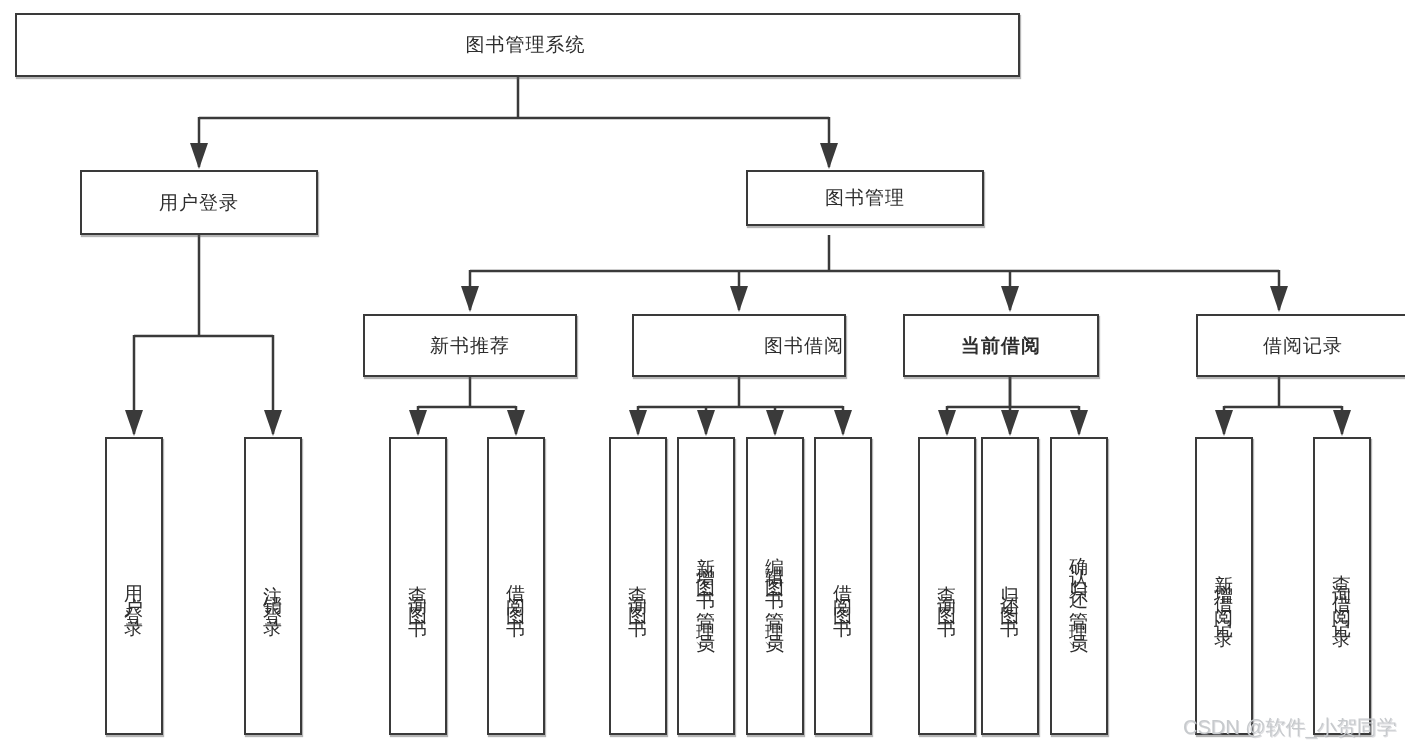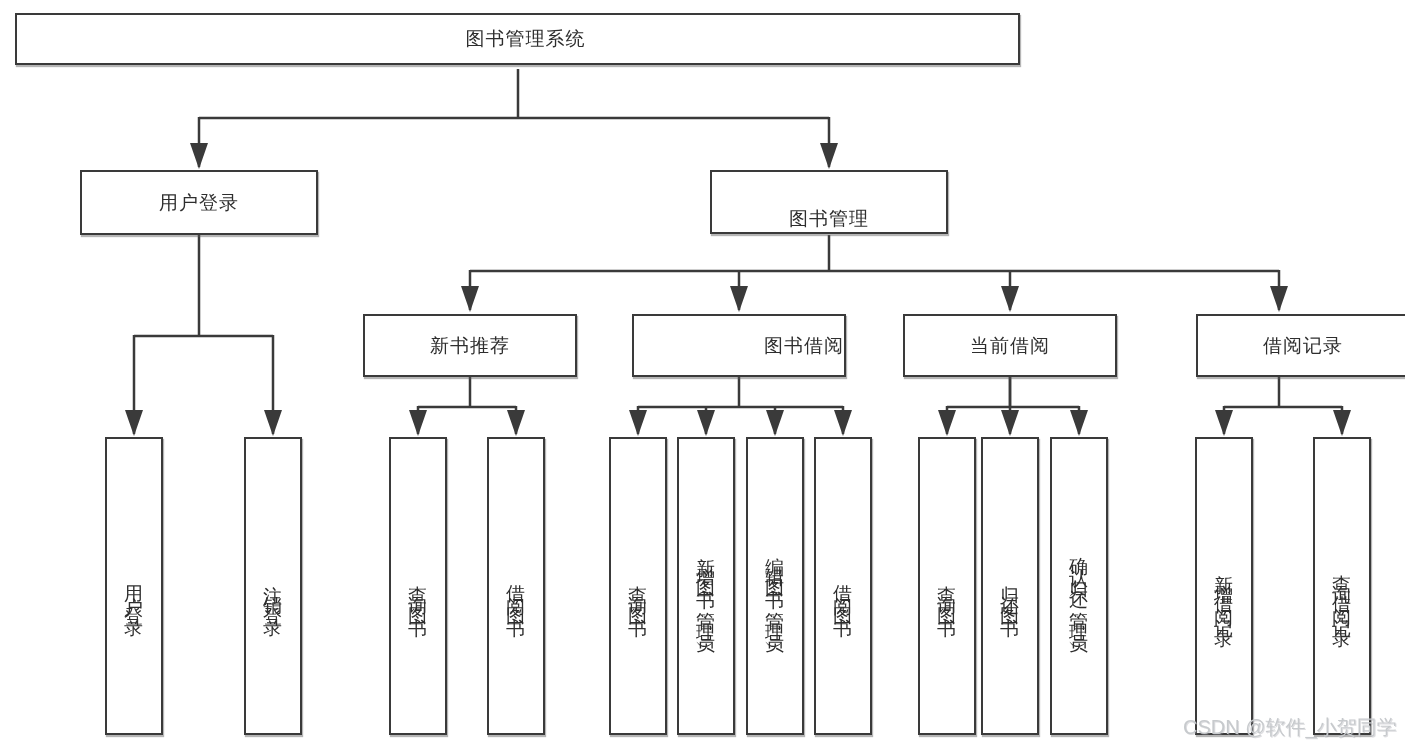--- a/index.html
+++ b/index.html
@@ -96,38 +96,38 @@
       <line x1="947" y1="406" x2="947" y2="434" marker-end="url(#ah)"></line>
       <line x1="1010" y1="377" x2="1010" y2="434" marker-end="url(#ah)"></line>
       <line x1="1079" y1="406" x2="1079" y2="434" marker-end="url(#ah)"></line>
 
       <path d="M1279,377 V407 M1224,407 H1342"></path>
       <line x1="1224" y1="406" x2="1224" y2="434" marker-end="url(#ah)"></line>
       <line x1="1342" y1="406" x2="1342" y2="434" marker-end="url(#ah)"></line>
     </g>
   </svg>
 
-  <div class="box" style="left:15px; top:13px; width:1005px; height:52px;padding-left:16px;">
+  <div class="box" style="left:15px; top:13px; width:1005px; height:64px;padding-left:16px;">
     <span class="lbl">图书管理系统</span>
   </div>
 
   <div class="box" style="left:80px; top:170px; width:238px; height:65px;">
     <span class="lbl">用户登录</span>
   </div>
-  <div class="box" style="left:710px; top:170px; width:238px; height:64px;align-items:flex-end;">
+  <div class="box" style="left:746px; top:170px; width:238px; height:56px;">
     <span class="lbl">图书管理</span>
   </div>
 
   <div class="box" style="left:363px; top:314px; width:214px; height:63px;">
     <span class="lbl">新书推荐</span>
   </div>
   <div class="box" style="left:632px; top:314px; width:214px; height:63px;justify-content:flex-end;">
     <span class="lbl">图书借阅</span>
   </div>
-  <div class="box" style="left:903px; top:314px; width:214px; height:63px;">
+  <div class="box" style="left:903px; top:314px; width:196px; height:63px;font-weight:bold;">
     <span class="lbl">当前借阅</span>
   </div>
   <div class="box" style="left:1196px; top:314px; width:214px; height:63px;">
     <span class="lbl">借阅记录</span>
   </div>
 
   <div class="box leaf" style="left:105px; top:437px; width:58px; height:298px;">
     <span class="lbl">用户登录</span>
   </div>
   <div class="box leaf" style="left:244px; top:437px; width:58px; height:298px;">

